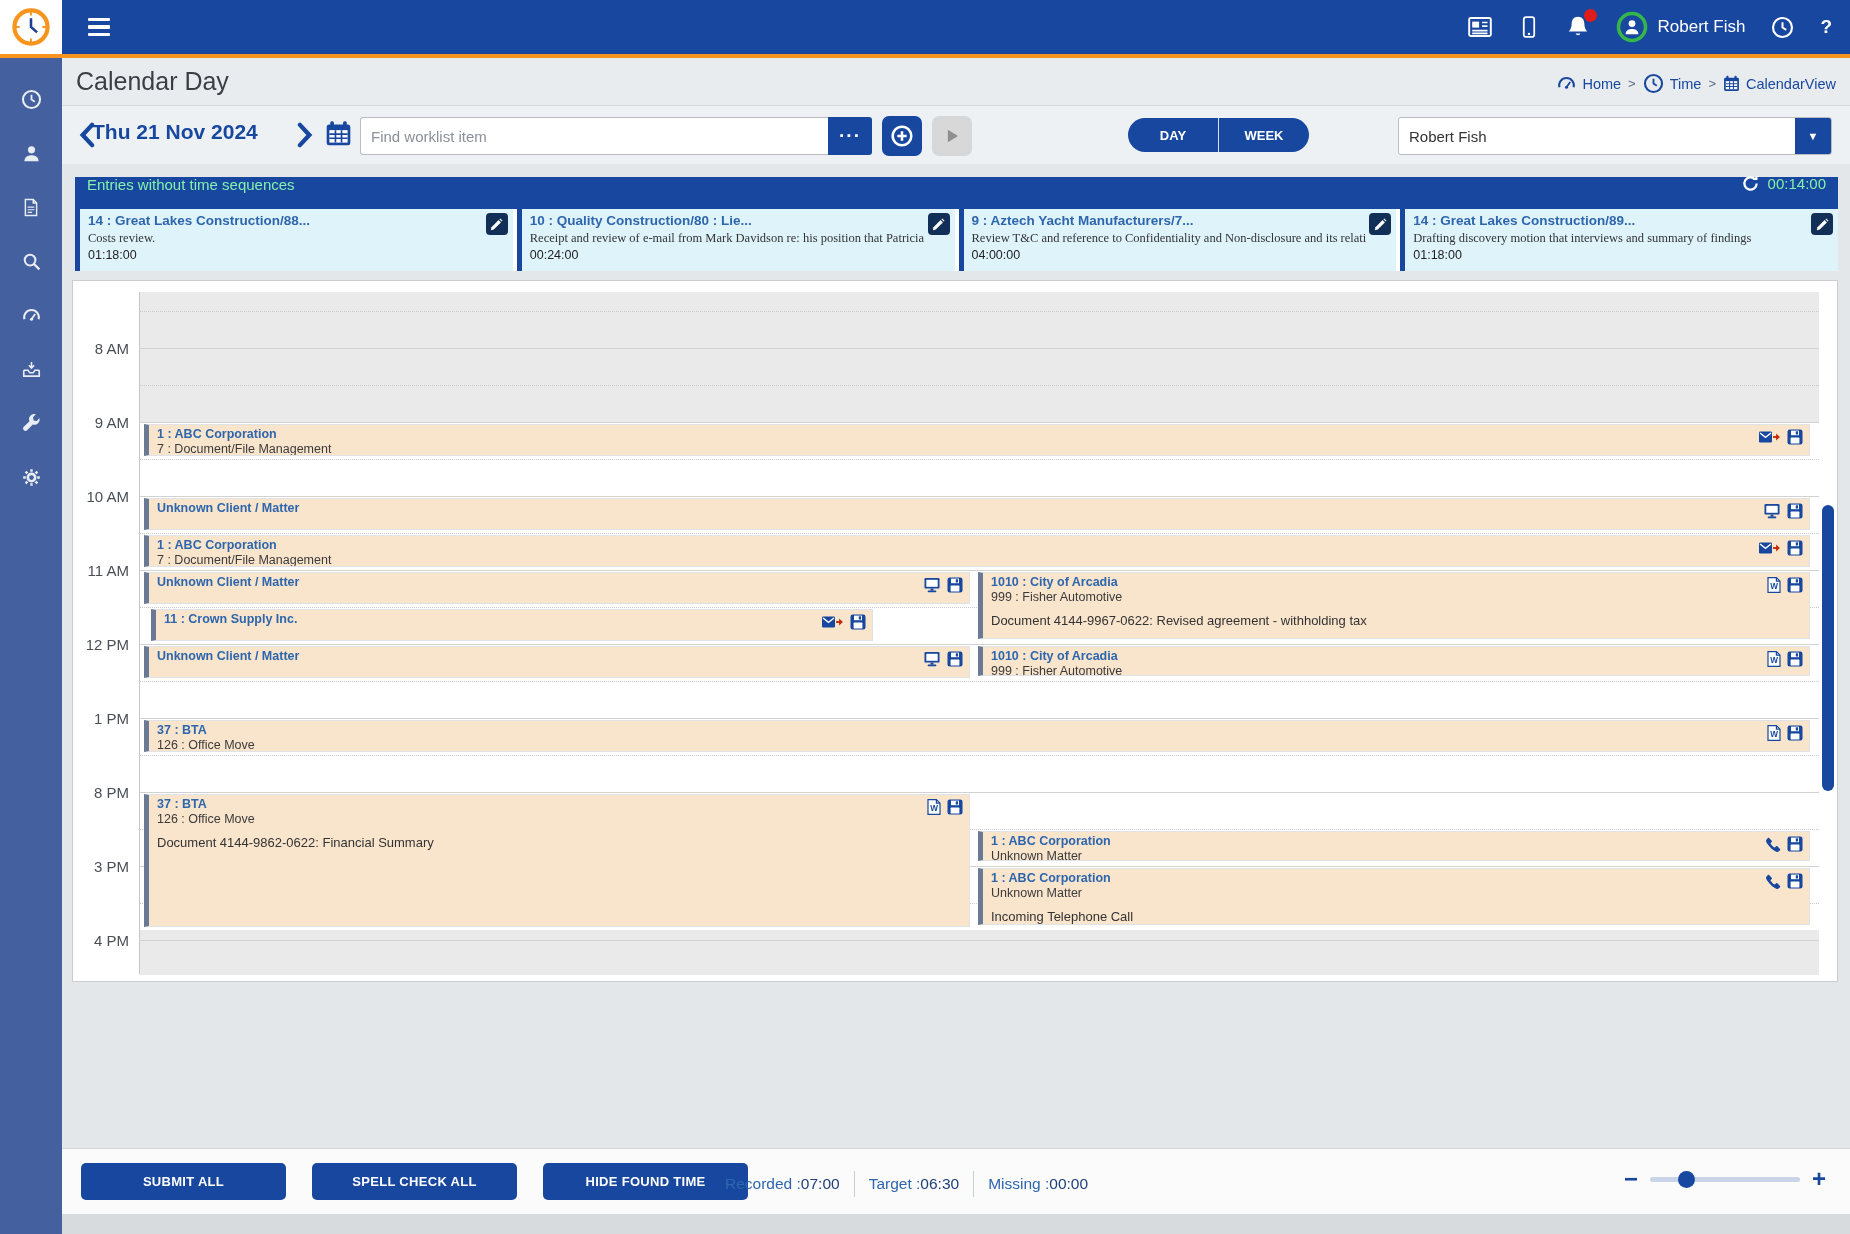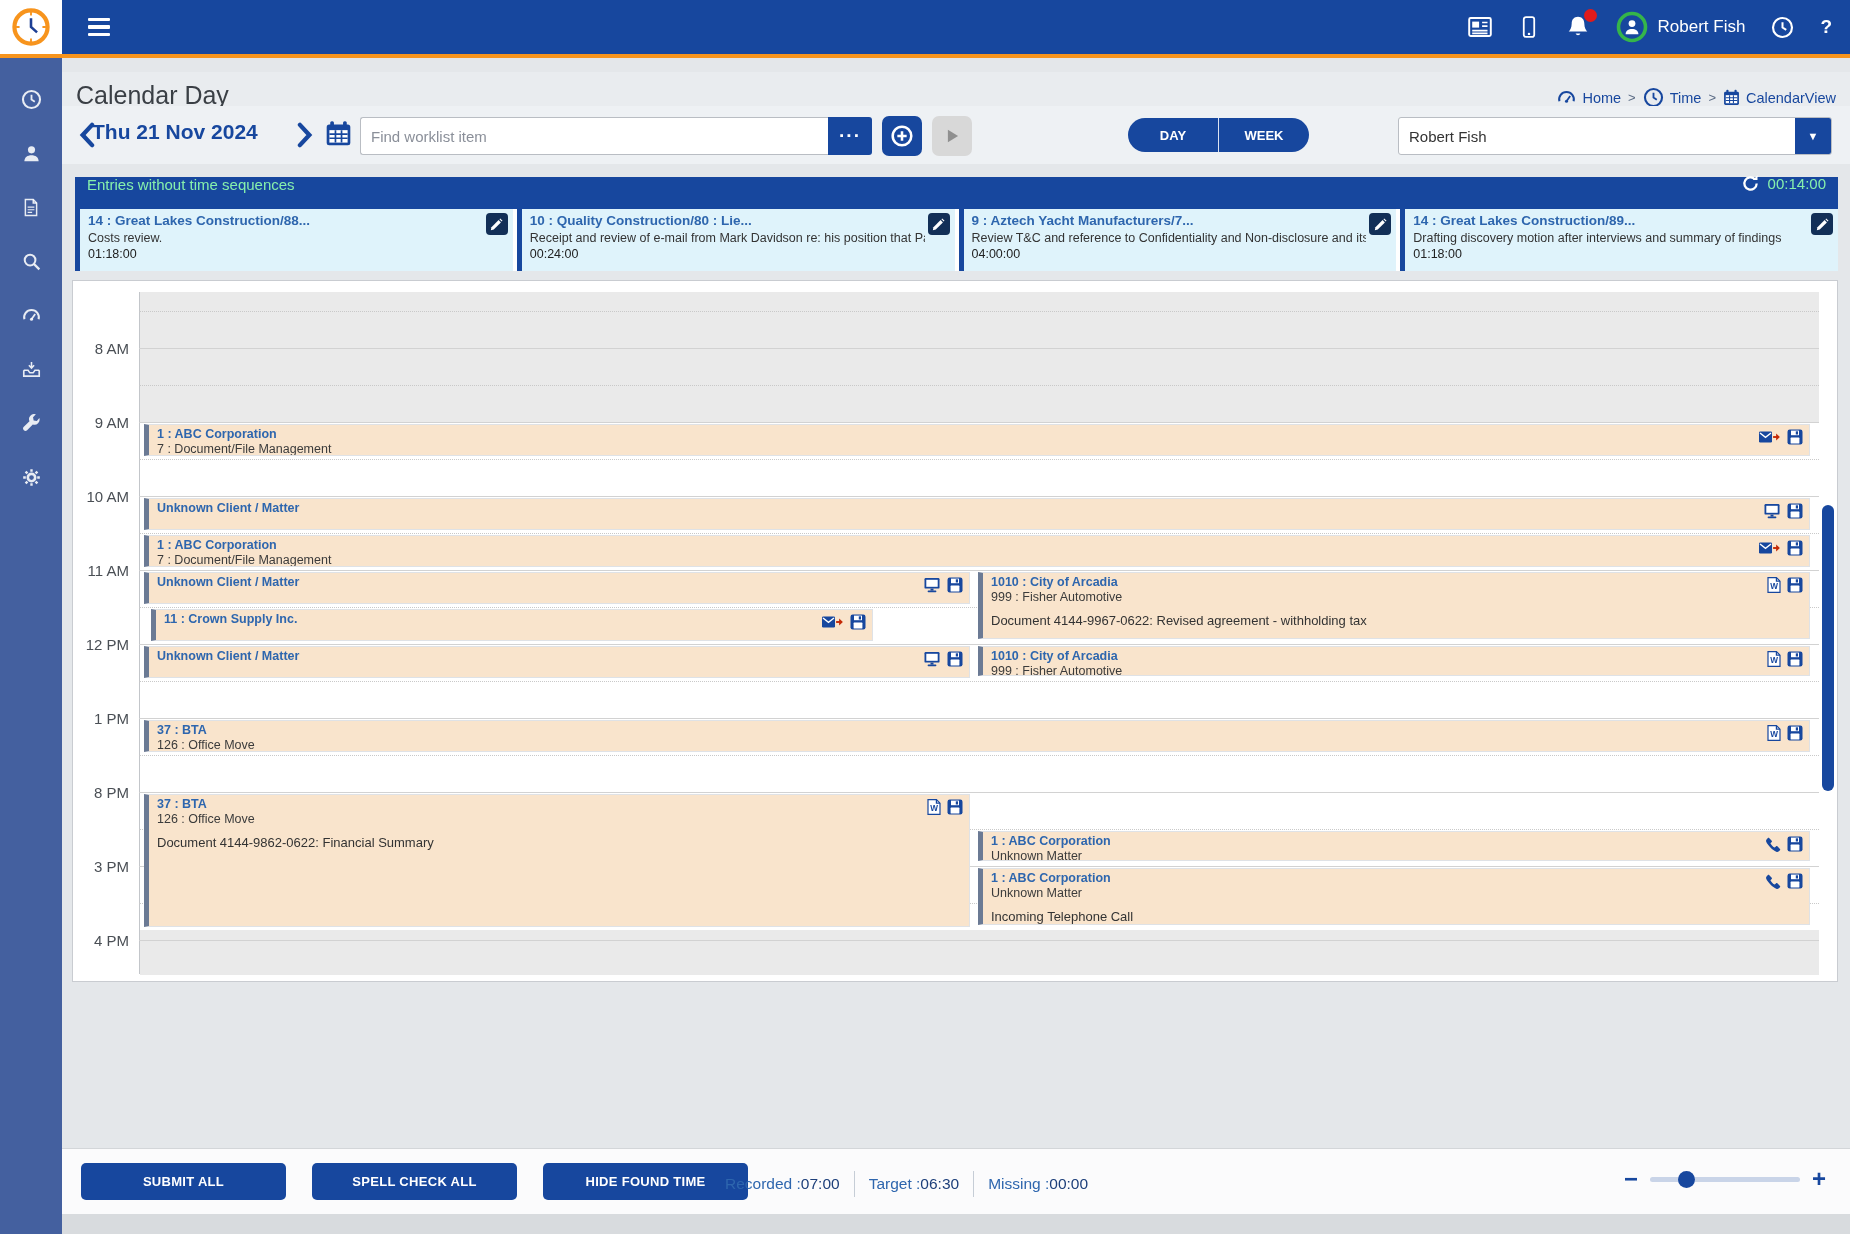--- a/index.html
+++ b/index.html
@@ -19,21 +19,21 @@
   #user-chip{display:flex;align-items:center;gap:10px;}
   #user-name{font-size:17px;color:#fff;}
   #help-glyph{font-size:19px;font-weight:bold;color:#fff;}
 
   
   #sidebar{left:0;top:58px;width:62px;height:1176px;background:#44609f;display:flex;flex-direction:column;align-items:center;padding-top:14px;box-sizing:border-box;gap:0;}
   .s-item{width:62px;height:54px;display:flex;align-items:center;justify-content:center;color:rgba(255,255,255,.88);cursor:pointer;}
 
   
   #main{left:62px;top:58px;width:1788px;height:1176px;background:#e4e7ea;}
-  #page-header{left:0;top:14px;width:100%;height:48px;background:#e9ecef;border-bottom:1px solid #d5d8dc;box-sizing:border-box;}
+  #page-header{left:0;top:0;width:100%;height:48px;background:#e9ecef;border-bottom:1px solid #d5d8dc;box-sizing:border-box;}
   #page-title{position:absolute;left:14px;top:9px;font-size:25px;color:#3a3f45;}
   #breadcrumb{position:absolute;right:14px;top:15px;display:flex;align-items:center;gap:7px;font-size:14.5px;color:#17479e;}
   .crumb{display:flex;align-items:center;gap:6px;color:#17479e;cursor:pointer;}
   .crumb-sep{color:#5a6b85;font-size:13px;}
 
   
   #toolbar{left:0;top:48px;width:100%;height:58px;background:#eef1f4;}
   .chev{position:absolute;top:16px;width:20px;height:26px;color:#17479e;cursor:pointer;}
   #date-label{position:absolute;left:30px;top:14px;font-size:21px;font-weight:bold;color:#17479e;white-space:nowrap;}
   #cal-picker{position:absolute;left:263px;top:14px;color:#17479e;cursor:pointer;}
@@ -51,21 +51,21 @@
   #user-select-value{flex:1;padding:0 10px;font-size:15px;color:#333;}
   #user-select-caret{width:36px;height:36px;background:#17479e;color:#fff;display:flex;align-items:center;justify-content:center;font-size:11px;border-radius:0 2px 2px 0;}
 
   
   #nots-bar{left:13px;top:119px;width:1763px;height:32px;background:#17479e;color:#86efac;display:flex;align-items:flex-end;box-sizing:border-box;padding:16px 12px;}
   #nots-title{font-size:15px;}
   #nots-right{margin-left:auto;display:flex;align-items:center;gap:8px;font-size:15px;}
   #cards{left:13px;top:151px;width:1763px;height:62px;display:grid;grid-template-columns:repeat(4,1fr);gap:4px;background:#fff;}
   .card{background:#dff3fb;border-left:5px solid #17479e;position:relative;box-sizing:border-box;padding:4px 30px 3px 8px;overflow:hidden;cursor:pointer;}
   .card-title{font-size:13.5px;font-weight:bold;color:#2e66ae;white-space:nowrap;overflow:hidden;}
-  .card-body{font-size:12.5px;color:#333;margin-top:3px;white-space:nowrap;overflow:hidden;}
+  .card-body{font-size:12.5px;color:#333;margin-top:3px;white-space:nowrap;overflow:hidden;font-family:Liberation Serif, serif;}
   .card-time{font-size:12.5px;color:#222;margin-top:2px;}
   .card-edit{position:absolute;right:5px;top:4px;width:22px;height:22px;background:#122f57;border-radius:4px;display:flex;align-items:center;justify-content:center;cursor:pointer;}
 
   
   #panel{left:10px;top:222px;width:1766px;height:702px;background:#fff;border:1px solid #c9ccd1;box-sizing:border-box;position:absolute;overflow:hidden;}
   .gutter-label{position:absolute;left:0;width:56px;text-align:right;font-size:15px;color:#4a4f55;}
   #gutter-line{position:absolute;left:66px;top:11px;bottom:7px;width:1px;background:#c3c6ca;}
   .gray-zone{position:absolute;left:67px;right:18px;background:#eaeaea;}
   .hour-line{position:absolute;left:66px;right:18px;height:1px;background:#d2d2d2;}
   .half-line{position:absolute;left:66px;right:18px;height:0;border-top:1px dotted #c9c9c9;}
@@ -325,21 +325,21 @@
   <div class="card-time">04:00:00</div>
   <div class="card-edit">
           <svg width="13" height="13" viewBox="0 0 16 16">
             <path d="M1.8 11.4 10.6 2.6l2.8 2.8L4.6 14.2l-3.6.8z" fill="#fff"></path>
             <path d="M11.6 1.6l1-1 2.8 2.8-1 1z" fill="#fff"></path>
           </svg>
         </div>
       </div>
       <div class="card">
         <div class="card-title">14 : Great Lakes Construction/89...</div>
-  <div class="card-body">Drafting discovery motion after interviews and summary of findings</div>
+  <div class="card-body">Drafting discovery motion that interviews and summary of findings</div>
   <div class="card-time">01:18:00</div>
   <div class="card-edit">
           <svg width="13" height="13" viewBox="0 0 16 16">
             <path d="M1.8 11.4 10.6 2.6l2.8 2.8L4.6 14.2l-3.6.8z" fill="#fff"></path>
             <path d="M11.6 1.6l1-1 2.8 2.8-1 1z" fill="#fff"></path>
           </svg>
         </div>
       </div>
     </div>
 

